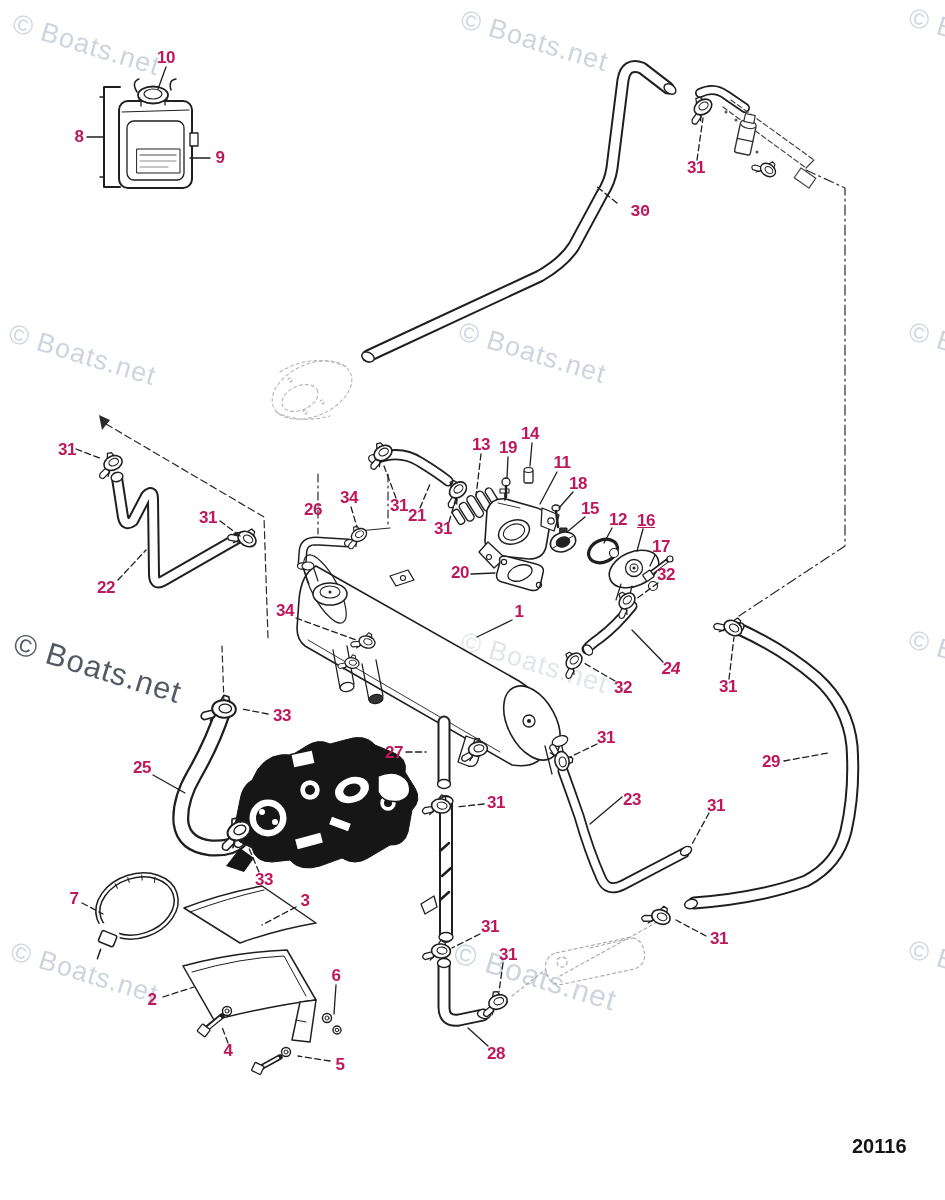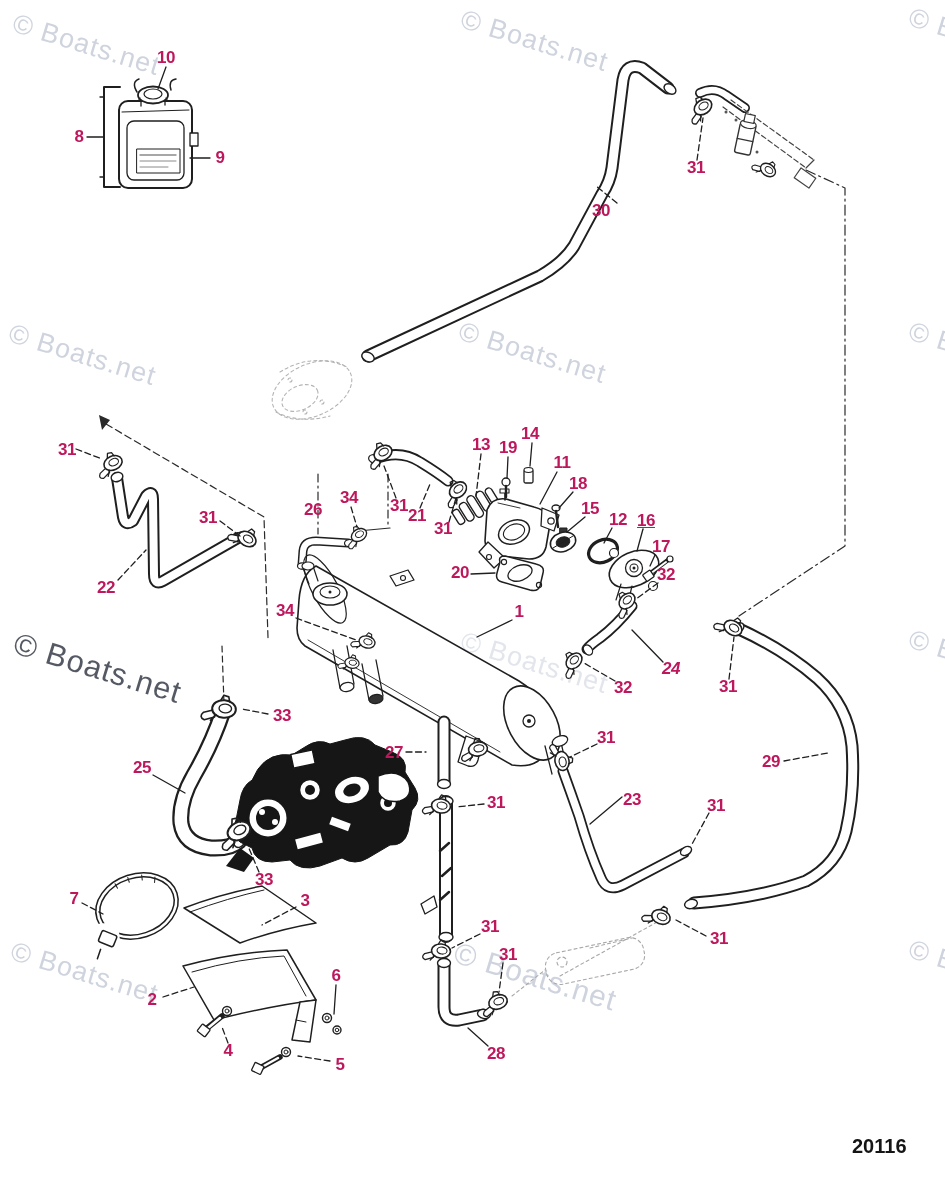--- a/index.html
+++ b/index.html
@@ -405,21 +405,21 @@
       <path d="M503,963 L499,992" stroke-dasharray="6,3.5"></path>
       <path d="M706,936 L676,920" stroke-dasharray="6,3.5"></path>
     </g>
   </svg>
 
   <div id="callout-layer">
       <div class="callout" style="left: 166px; top: 58px;">10</div>
       <div class="callout" style="left: 79px; top: 137px;">8</div>
       <div class="callout" style="left: 220px; top: 158px;">9</div>
       <div class="callout" style="left: 696px; top: 168px;">31</div>
-      <div class="callout" style="left: 601px; top: 211px;">30</div>
+      <div class="callout" style="left: 640px; top: 211px; font-family: Liberation Mono, monospace;">30</div>
       <div class="callout" style="left: 67px; top: 450px;">31</div>
       <div class="callout" style="left: 208px; top: 518px;">31</div>
       <div class="callout" style="left: 106px; top: 588px; text-align: right;">22</div>
       <div class="callout" style="left: 313px; top: 510px;">26</div>
       <div class="callout" style="left: 349px; top: 498px;">34</div>
       <div class="callout" style="left: 285px; top: 611px;">34</div>
       <div class="callout" style="left: 399px; top: 506px;">31</div>
       <div class="callout" style="left: 417px; top: 516px;">21</div>
       <div class="callout" style="left: 443px; top: 529px;">31</div>
       <div class="callout" style="left: 481px; top: 445px;">13</div>

